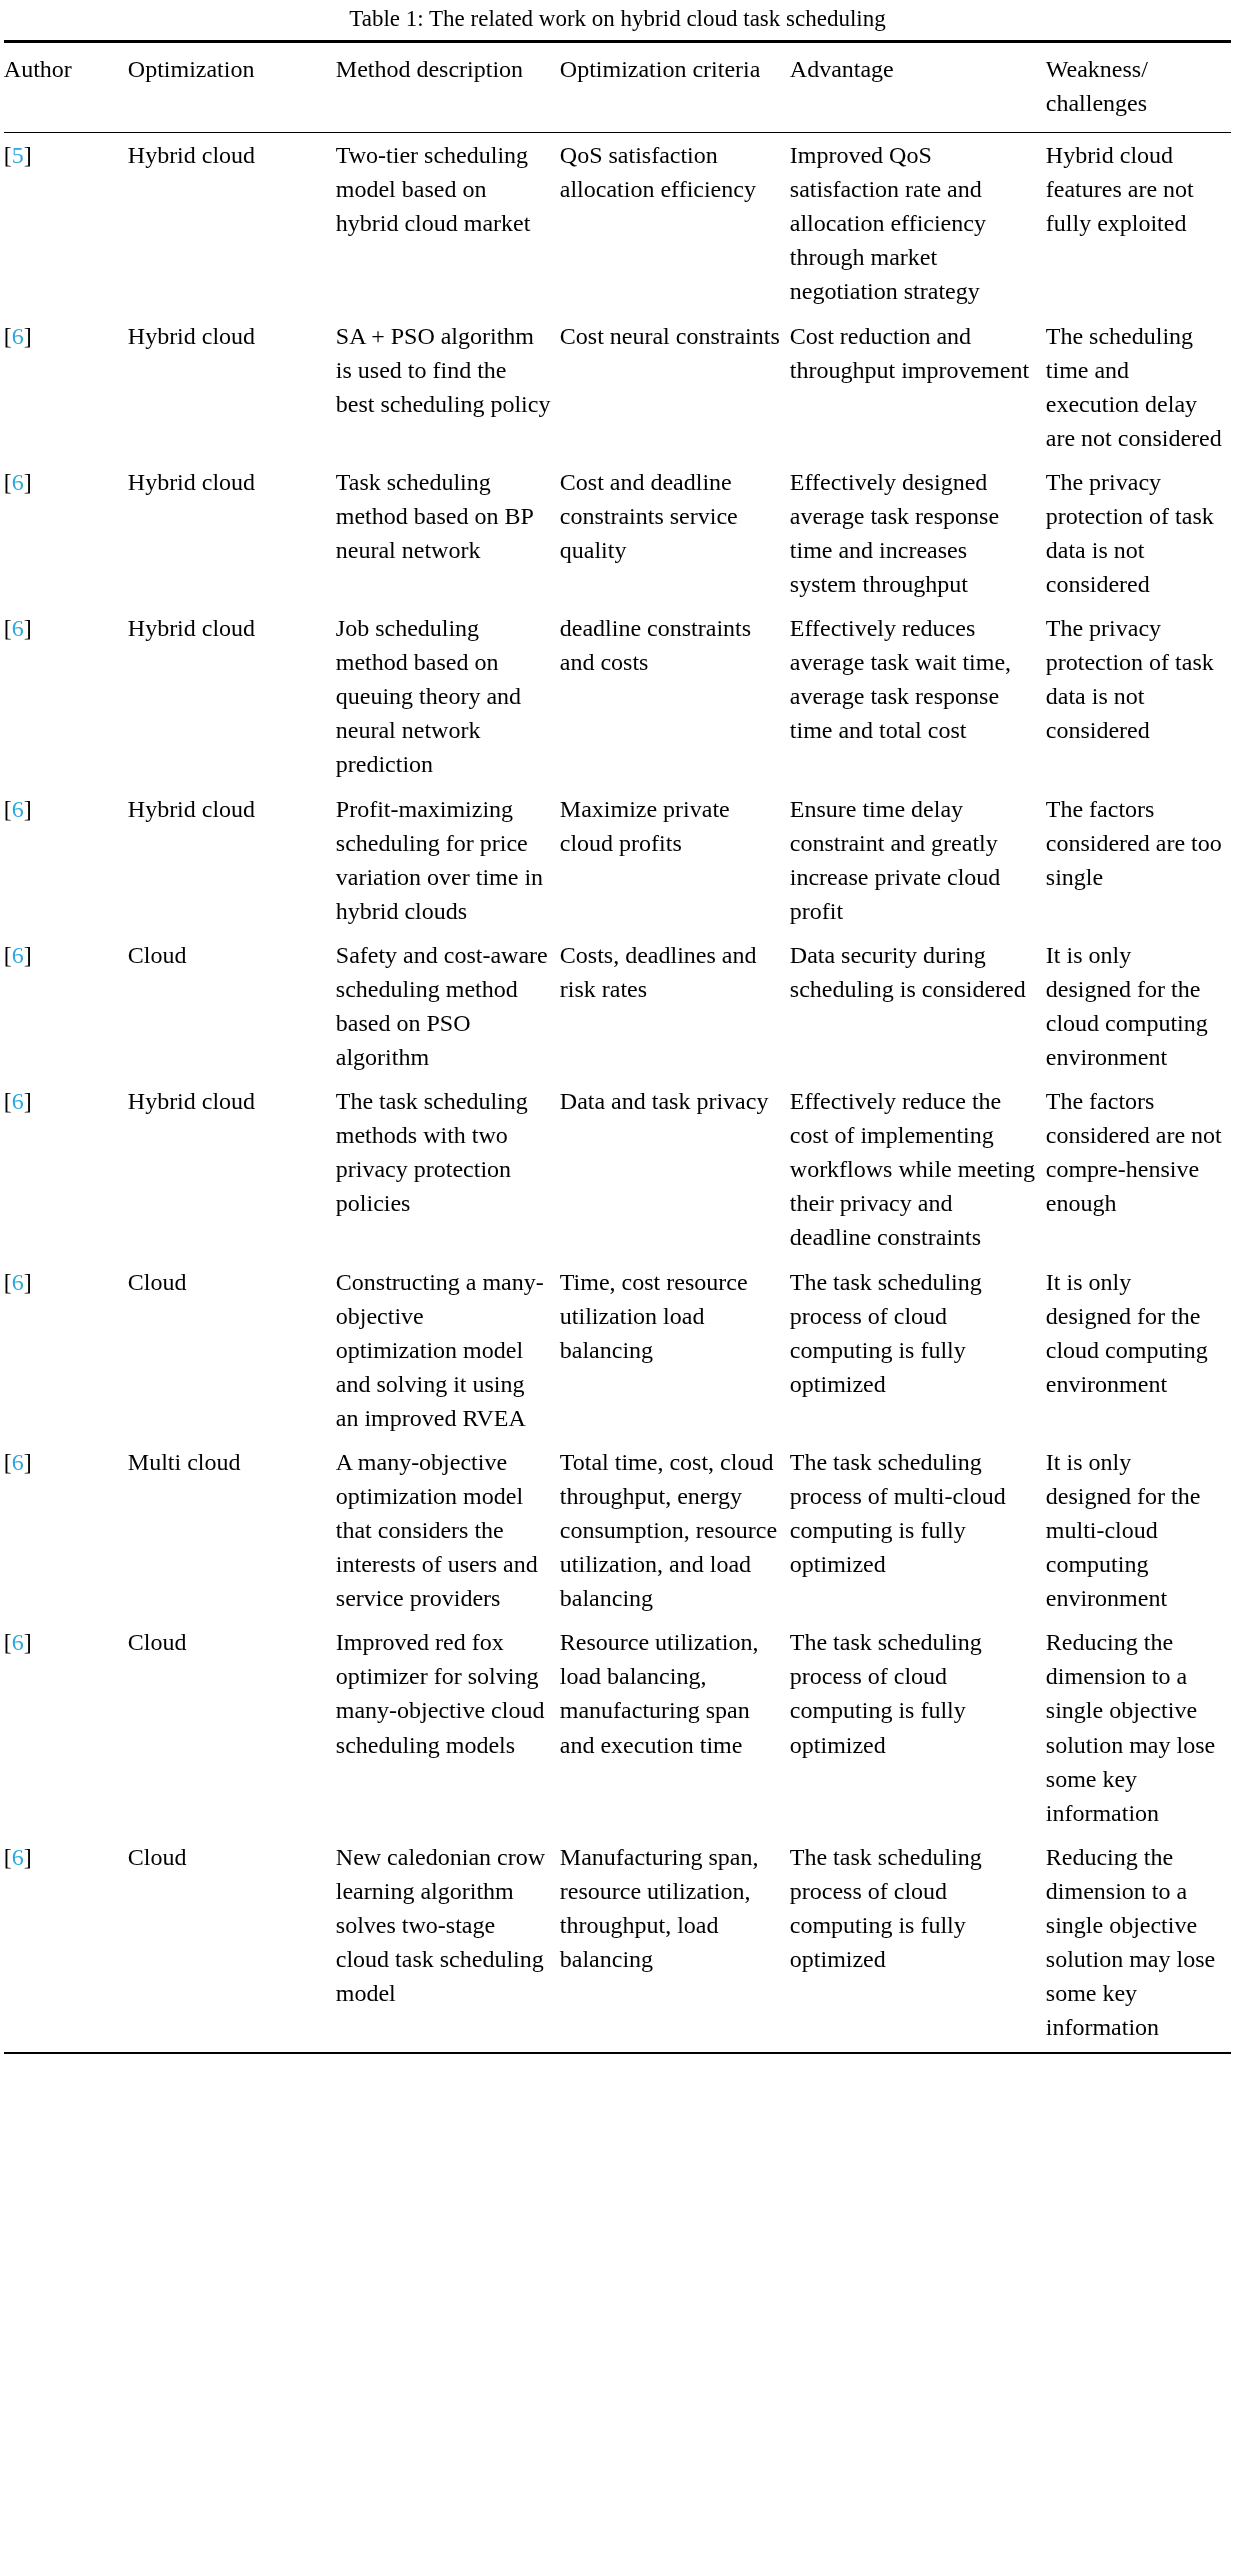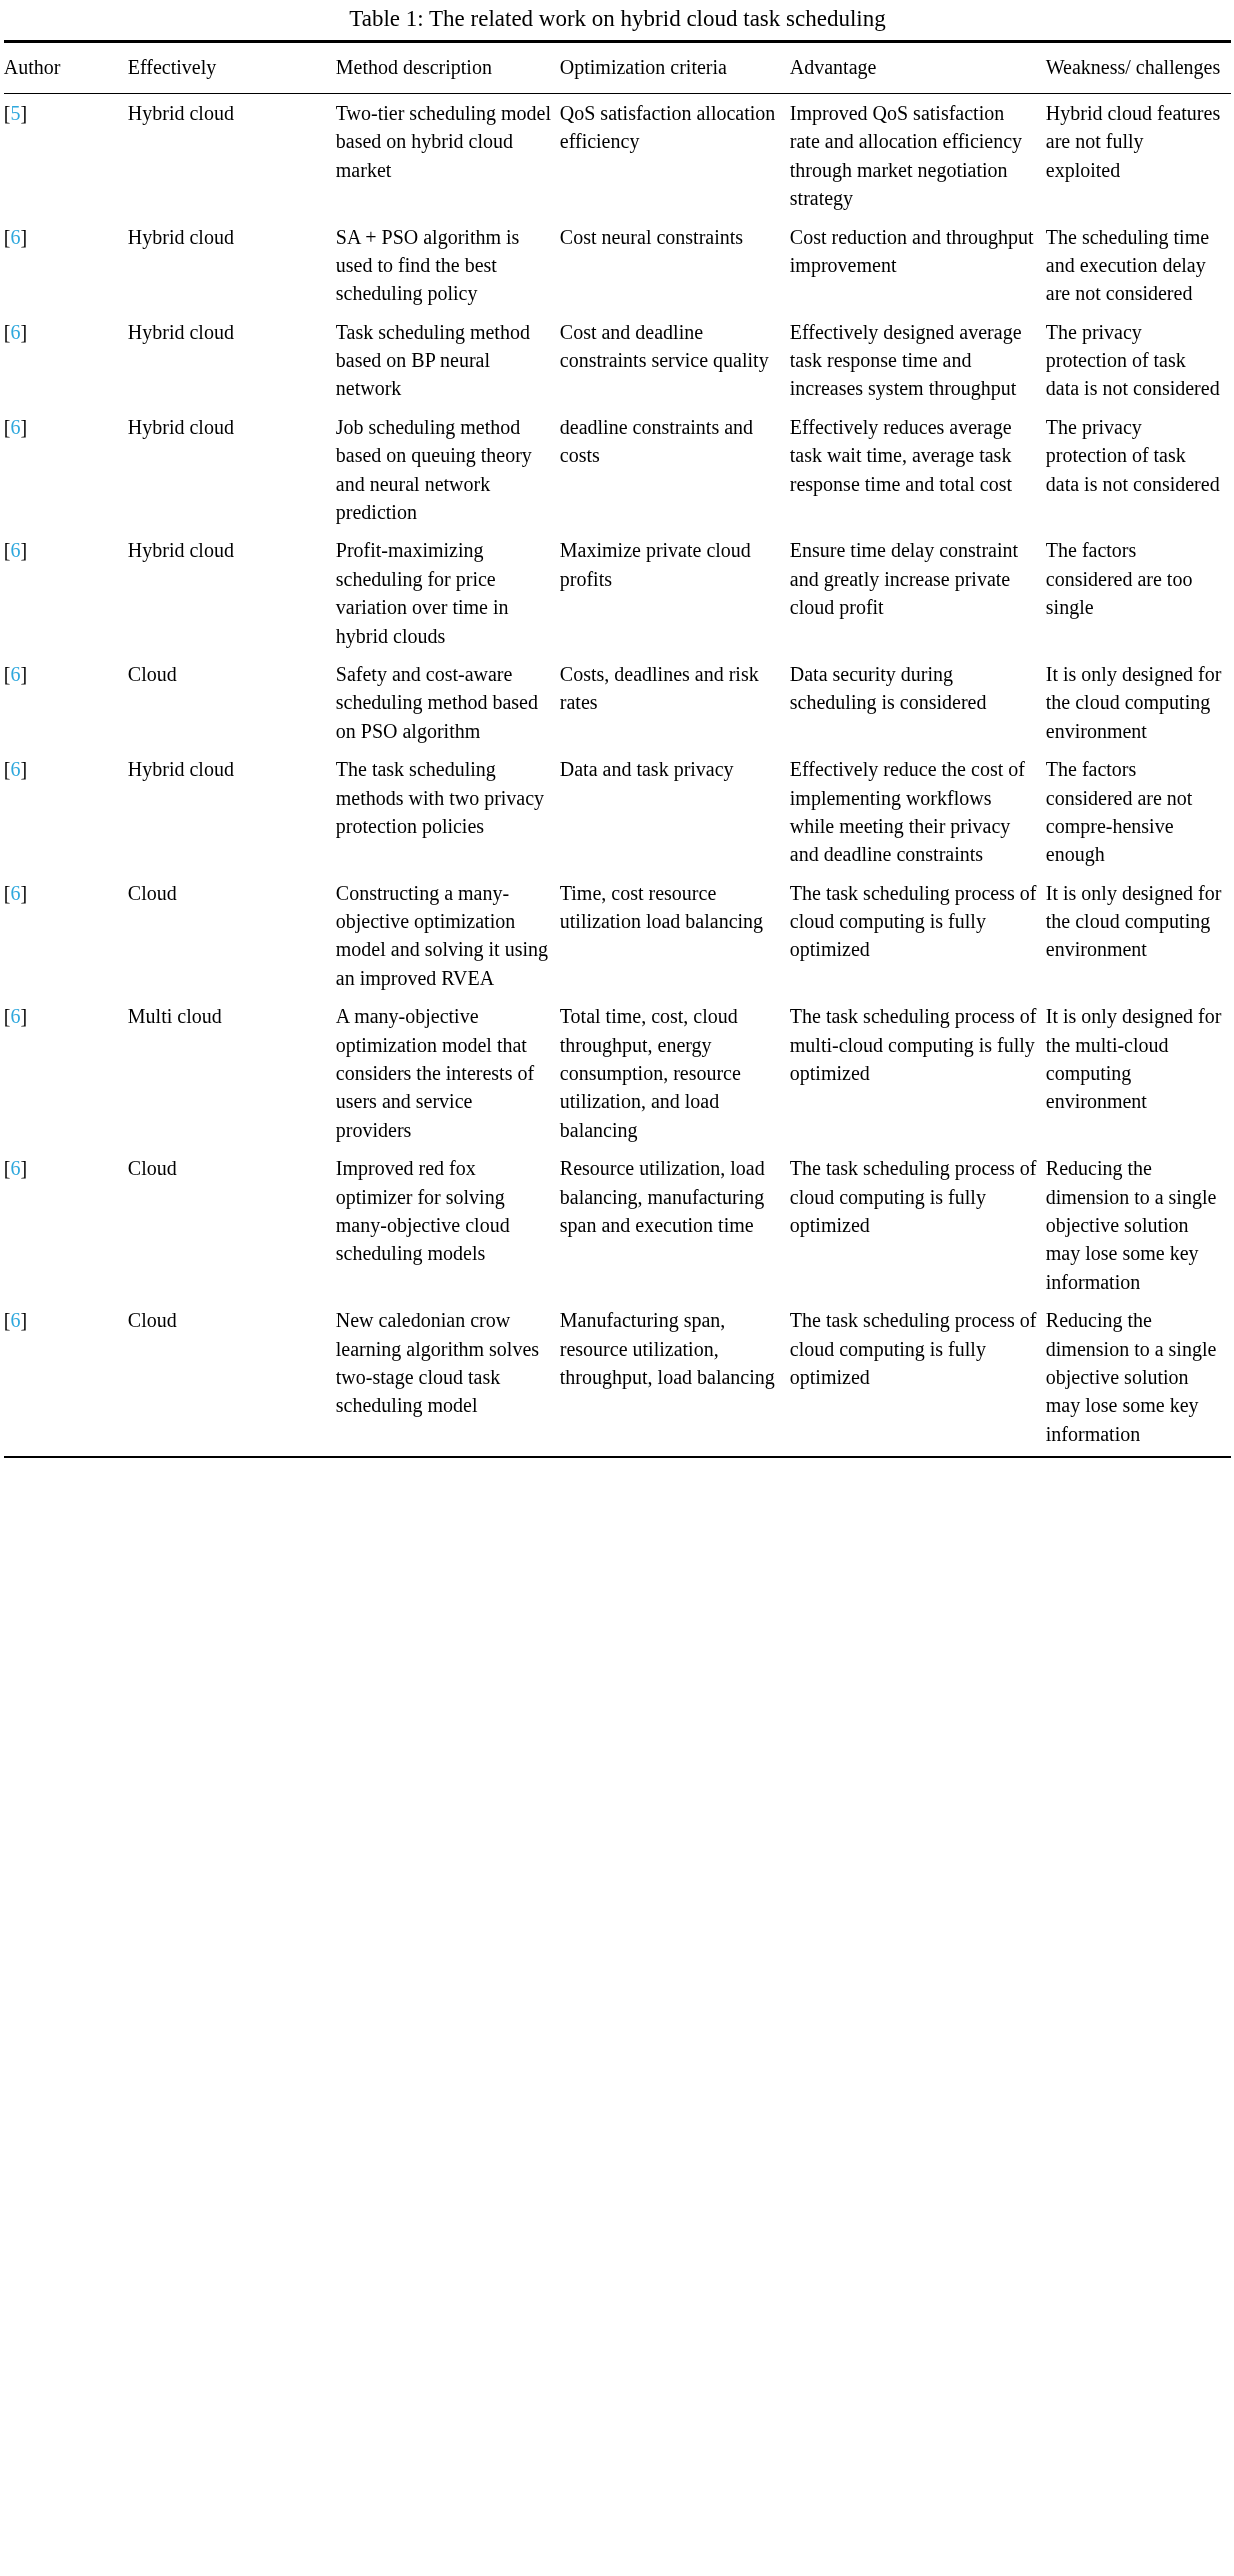--- a/index.html
+++ b/index.html
@@ -40,21 +40,21 @@
   .caption .cap-text {
     font-weight: normal;
   }
 
   
   table.related-work {
     width: 1227px;
     margin: 0 3.8px;
     border-collapse: collapse;
     table-layout: fixed;
-    font-size: 20px;
+    font-size: 24px;
   }
 
   table.related-work col.c-author      { width: 124px; }
   table.related-work col.c-environment { width: 208px; }
   table.related-work col.c-method      { width: 224px; }
   table.related-work col.c-criteria    { width: 230px; }
   table.related-work col.c-advantage   { width: 256px; }
   table.related-work col.c-weakness    { width: 185px; }
 
   table.related-work thead th {
@@ -126,21 +126,21 @@
       <col class="c-advantage">
       <col class="c-weakness">
     </colgroup>
 
     <thead>
       <tr class="rule-row">
         <td class="rule-top" colspan="6"></td>
       </tr>
       <tr class="head-labels">
         <th>Author</th>
-        <th>Effectively</th>
+        <th>Optimization</th>
         <th>Method description</th>
         <th>Optimization criteria</th>
         <th>Advantage</th>
         <th>Weakness/ challenges</th>
       </tr>
       <tr class="head-underline rule-row">
         <td colspan="6"></td>
       </tr>
     </thead>
 

